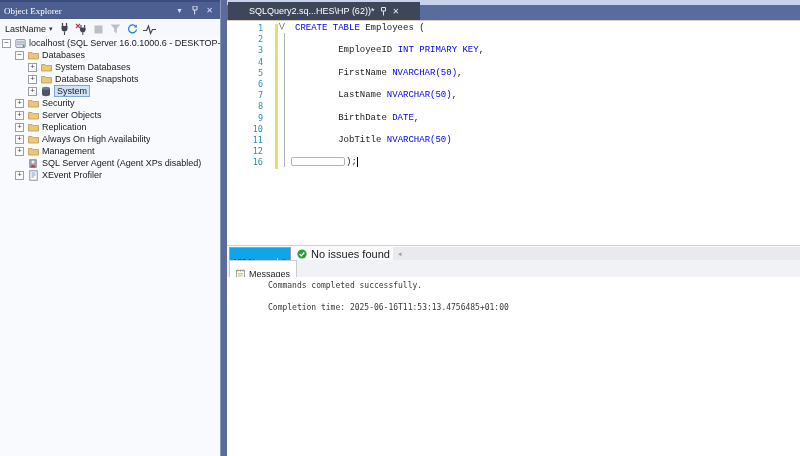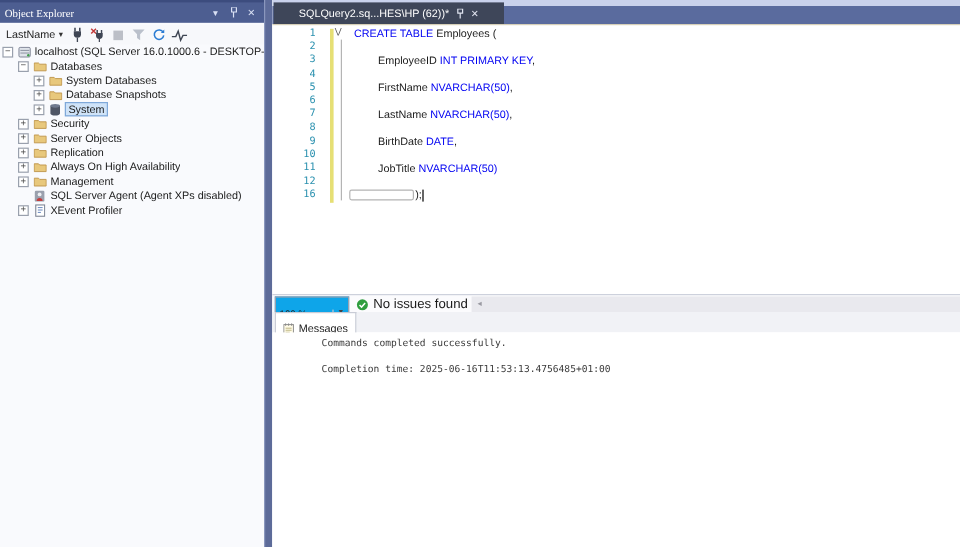--- a/index.html
+++ b/index.html
@@ -44,21 +44,21 @@
   .doc-tab .cls { margin-left:5px; font-size:8px; color:#e4e7f2; }
 
   .editor { position:absolute; top:20px; left:0; right:0; height:225px; background:#fff;
             border-top:1px solid #d6cfb8; overflow:hidden; }
   .gutter { position:absolute; left:0; top:2px; width:36px; text-align:right;
             font-family:"DejaVu Sans Mono", monospace; font-size:8.5px; color:#2b91af; }
   .gutter div { height:11.2px; line-height:11.2px; }
   .change-bar { position:absolute; left:48px; top:3px; width:3px; height:145px; background:#e6df74; }
   .outline-chev { position:absolute; left:52px; top:1px; font-size:7px; color:#555; }
   .outline-line { position:absolute; left:57px; top:12px; width:1px; height:134px; background:#b4b4b4; }
-  .code-area { position:absolute; left:68px; top:2px; right:0; font-family:Liberation Sans, sans-serif;
+  .code-area { position:absolute; left:68px; top:2px; right:0; font-family:Liberation Mono, monospace;
                font-size:9px; color:#1a1a1a; }
   .codeline { height:11.2px; line-height:11.2px; white-space:pre; }
   .k { color:#0000f2; }
   .empty-box { display:inline-block; width:54px; height:9px; border:1px solid #b4b4b4;
                border-radius:2px; vertical-align:middle; margin:0 1px 1px -4px; }
   .caret { display:inline-block; width:1px; height:10px; background:#000; vertical-align:middle; }
 
   .status { position:absolute; top:245px; left:0; right:0; height:15px; background:#fbfbfd;
             border-top:1px solid #cdd1dc; }
   .zoom-box { position:absolute; left:2px; top:1px; width:62px; height:28px; background:#0ea5e9;

